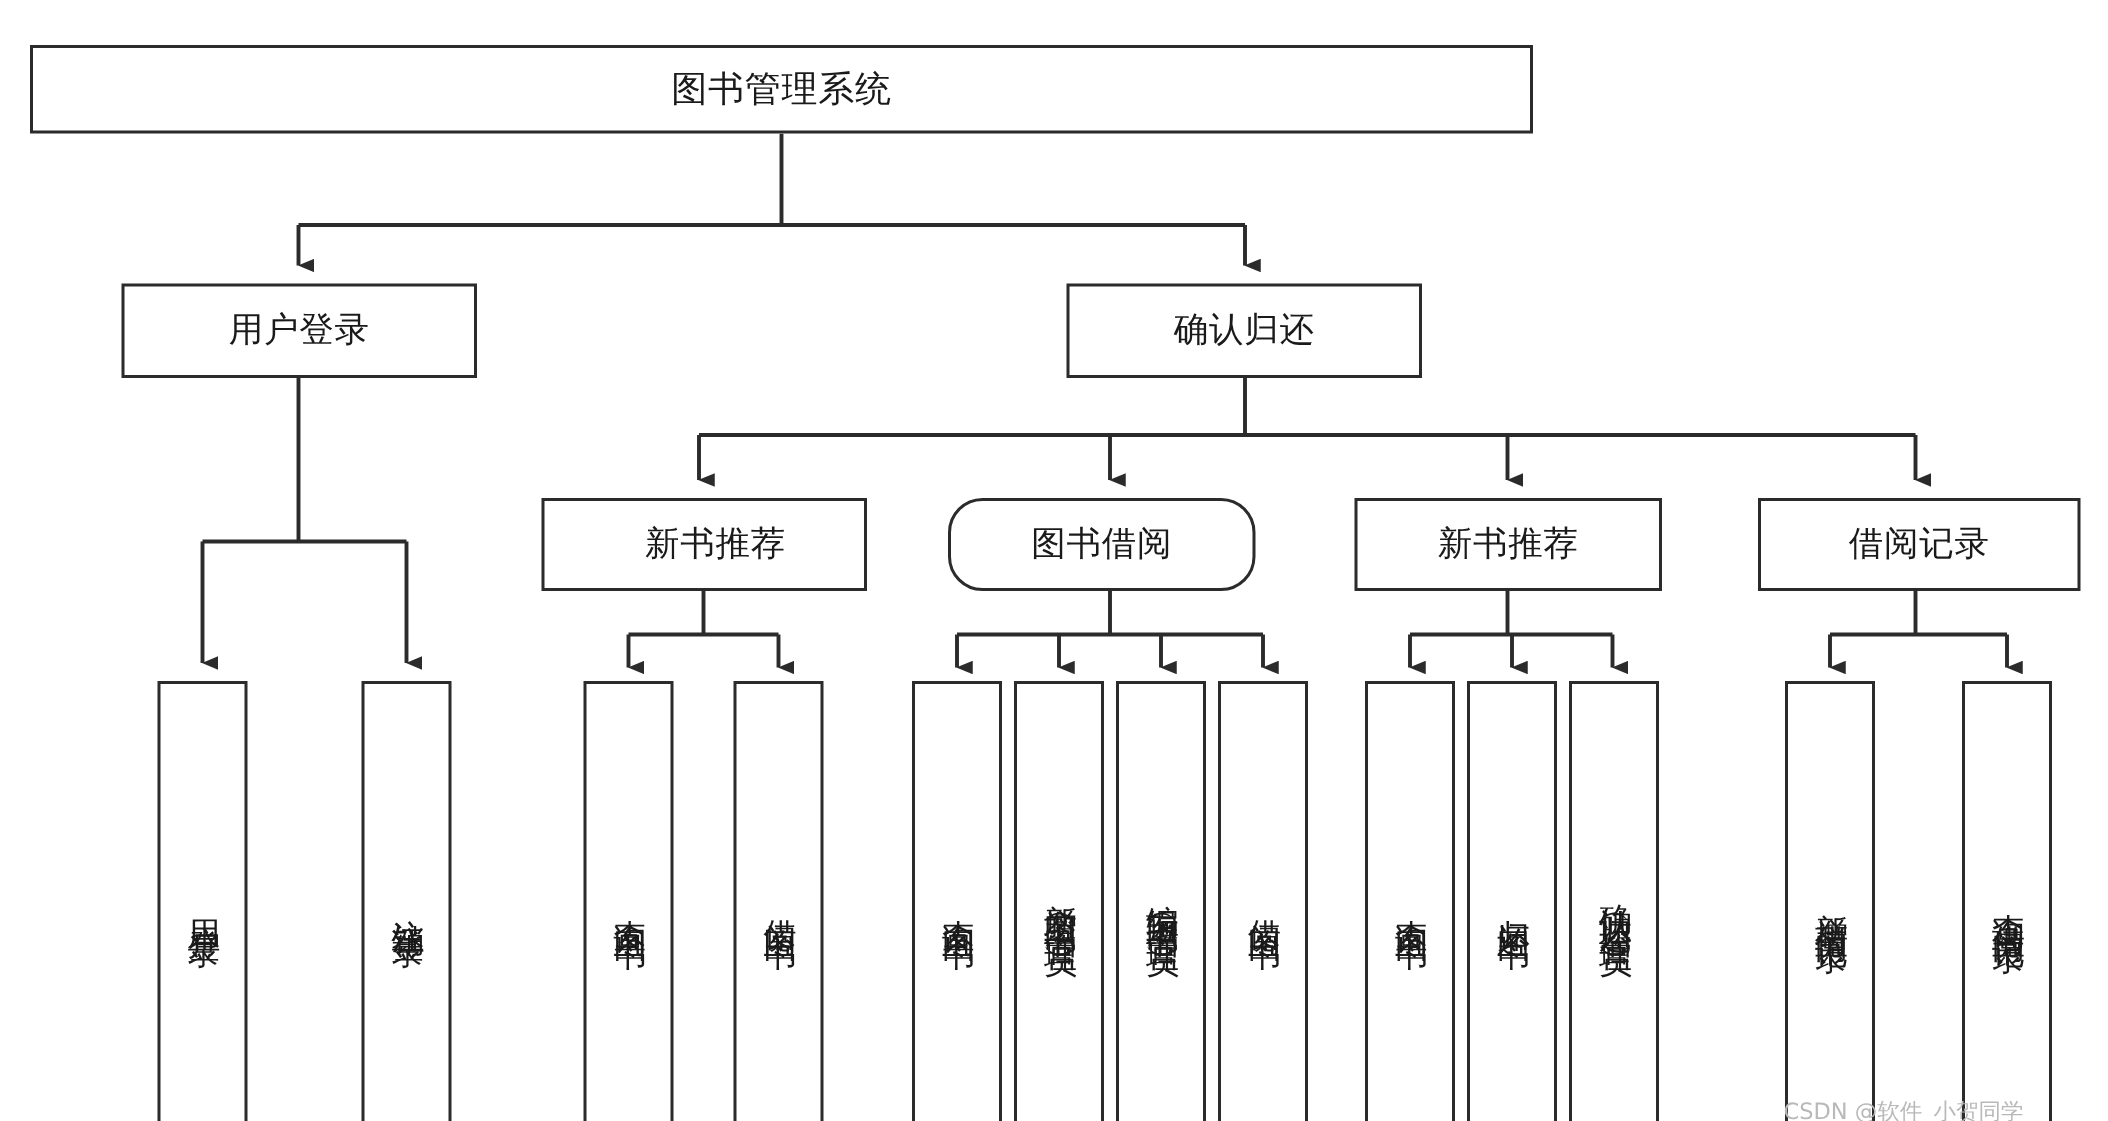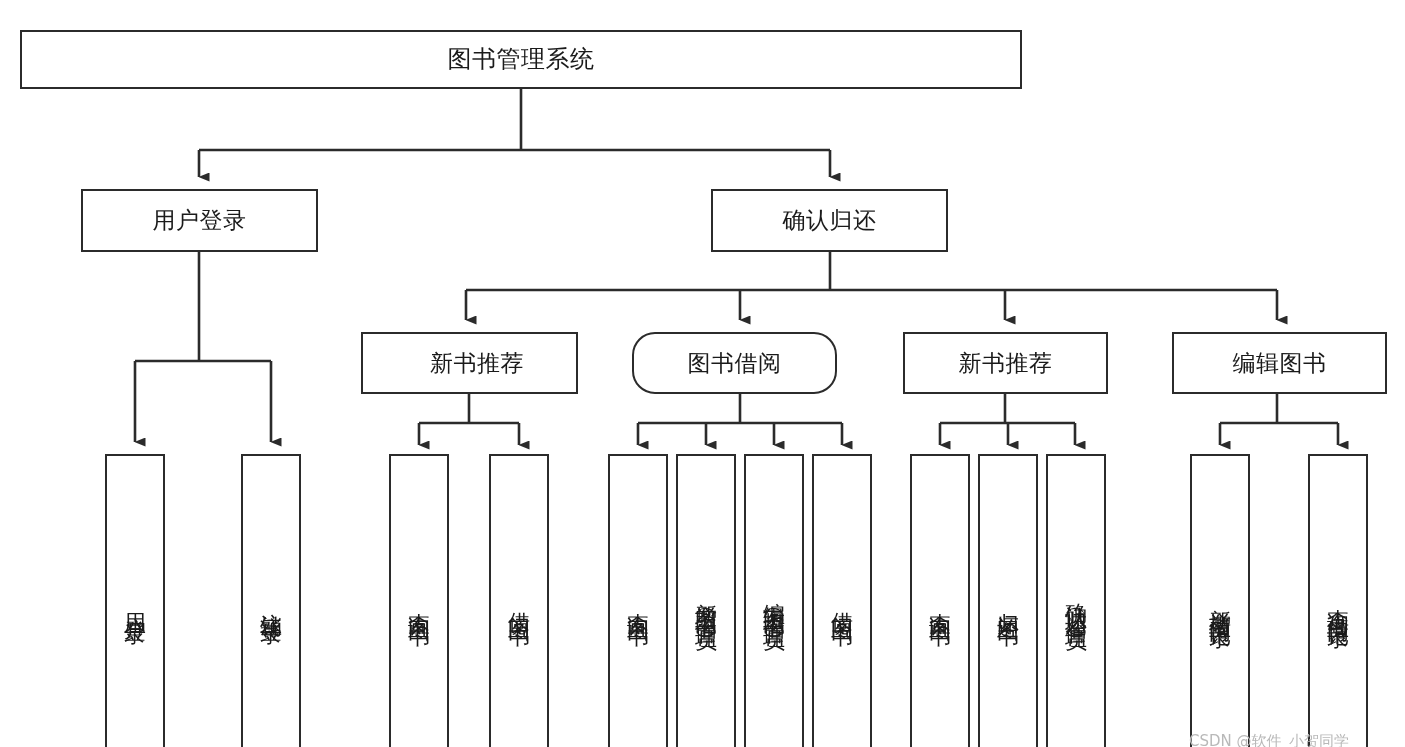--- a/index.html
+++ b/index.html
@@ -147,21 +147,21 @@
 
   <div class="node horiz" style="left:632px; top:313px; width:205px; height:62px;border-radius:23px;">
     <span class="node-label">图书借阅</span>
   </div>
 
   <div class="node horiz" style="left:903px; top:313px; width:205px; height:62px;">
     <span class="node-label">新书推荐</span>
   </div>
 
   <div class="node horiz" style="left:1172px; top:313px; width:215px; height:62px;">
-    <span class="node-label">编辑图书</span>
+    <span class="node-label">借阅记录</span>
   </div>
 
   <div class="node vert" style="left:105px; top:435px; width:60px; height:298px;">
     <span class="node-label">用户登录</span>
   </div>
 
   <div class="node vert" style="left:241px; top:435px; width:60px; height:298px;">
     <span class="node-label">注销登录</span>
   </div>
 

